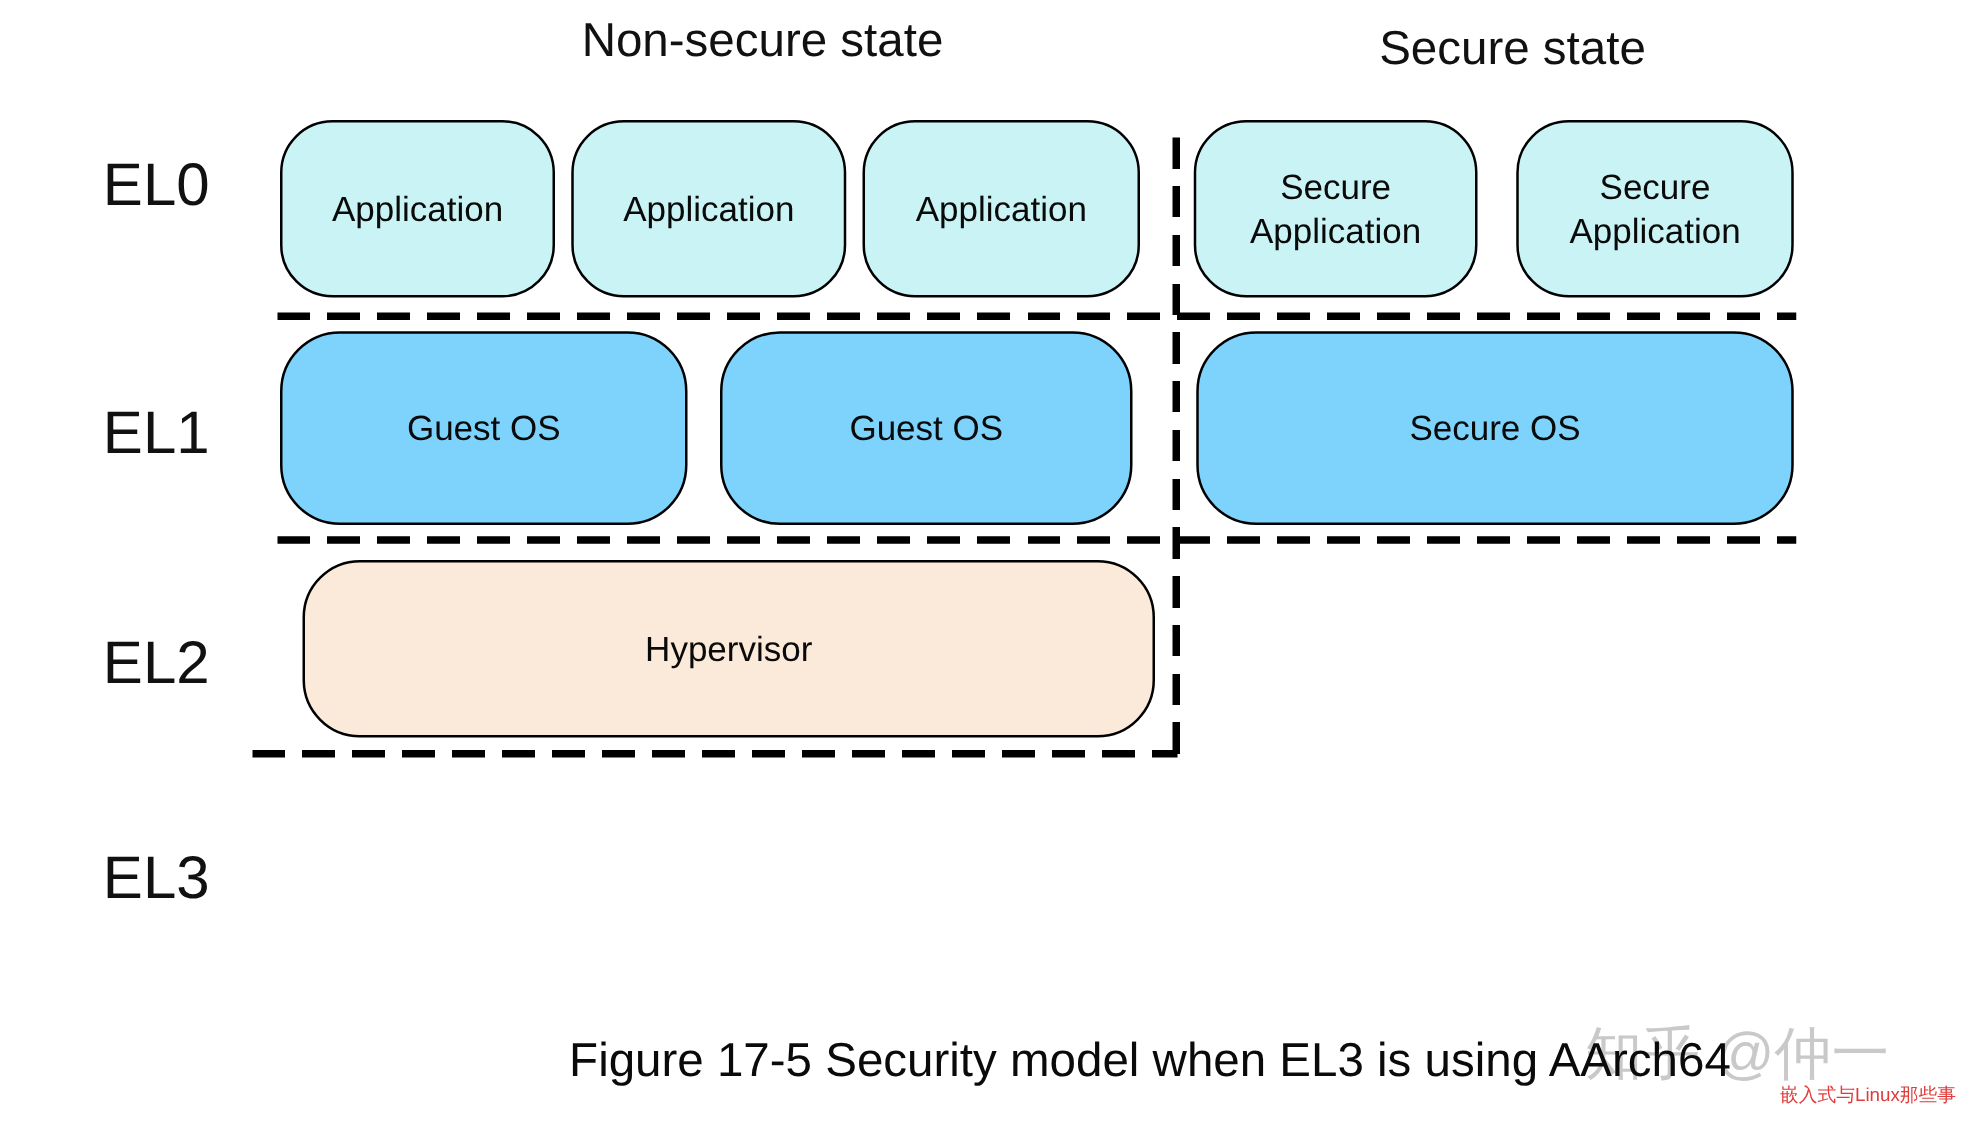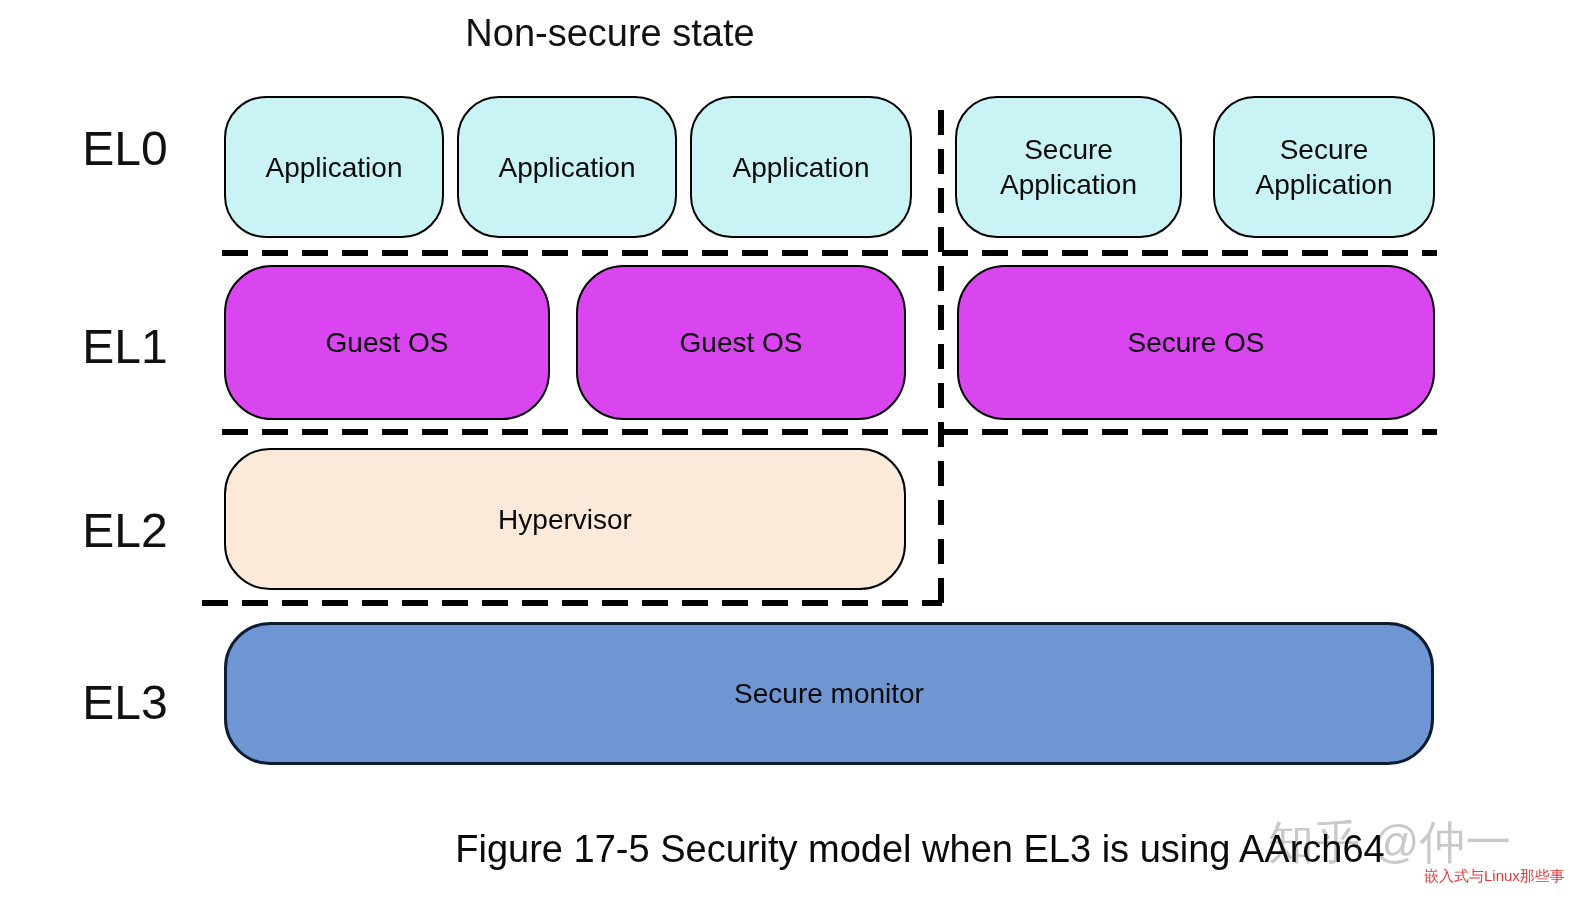--- a/index.html
+++ b/index.html
@@ -36,22 +36,22 @@
     display: flex;
     align-items: center;
     justify-content: center;
     text-align: center;
     font-size: 28px;
     line-height: 1.25;
     color: #0a0a0a;
     padding: 4px 14px;
   }
   .app      { background: #C9F3F4; border-radius: 42px; }
-  .os       { background: #d946ef; border-radius: 48px; }
-  .hyp      { background: #FBE9DA; border-radius: 46px; }
+  .os       { background: #7dd3fc; border-radius: 48px; }
+  .hyp      { background: #FBE9DA; border-radius: 46px; margin-left: 18px; }
   .monitor  { background: #6F96D2; border-radius: 46px; border-width: 3px; border-color: #0d1b33; }
 
   .hline {
     position: absolute;
     height: 6px;
     background: repeating-linear-gradient(to right, #000 0 26px, transparent 26px 40px);
   }
   .vline {
     position: absolute;
     width: 6px;
@@ -86,40 +86,40 @@
     white-space: nowrap;
     z-index: 3;
   }
 </style>
 </head>
 <body>
 
 <div class="canvas">
 
   <div class="hdr" style="left:360px; top:12px; width:500px;">Non-secure state</div>
+  <div class="hdr" style="left:960px; top:18px; width:500px;">Secure state</div>
 
   <div class="el-label" style="top:125px;">EL0</div>
   <div class="el-label" style="top:323px;">EL1</div>
   <div class="el-label" style="top:507px;">EL2</div>
   <div class="el-label" style="top:679px;">EL3</div>
 
   <div class="box app" style="left:224px; top:96px; width:220px; height:142px;">Application</div>
   <div class="box app" style="left:457px; top:96px; width:220px; height:142px;">Application</div>
   <div class="box app" style="left:690px; top:96px; width:222px; height:142px;">Application</div>
 
   <div class="box app" style="left:955px; top:96px; width:227px; height:142px;">Secure Application</div>
   <div class="box app" style="left:1213px; top:96px; width:222px; height:142px;">Secure Application</div>
 
   <div class="box os" style="left:224px; top:265px; width:326px; height:155px;">Guest OS</div>
   <div class="box os" style="left:576px; top:265px; width:330px; height:155px;">Guest OS</div>
   <div class="box os" style="left:957px; top:265px; width:478px; height:155px;">Secure OS</div>
 
   <div class="box hyp" style="left:224px; top:448px; width:682px; height:142px;">Hypervisor</div>
 
-  <div class="box monitor" style="left:224px; top:622px; width:1210px; height:143px;">Secure monitor</div>
 
   <div class="hline" style="left:222px; top:250px; width:1215px;"></div>
   <div class="hline" style="left:222px; top:429px; width:1215px;"></div>
   <div class="hline" style="left:202px; top:600px; width:740px;"></div>
   <div class="vline" style="left:938px; top:110px; height:494px;"></div>
 
   <div class="caption">Figure 17-5 Security model when EL3 is using AArch64</div>
 
   <div class="wm-gray">知乎 @仲一</div>
   <div class="wm-red">嵌入式与Linux那些事</div>

